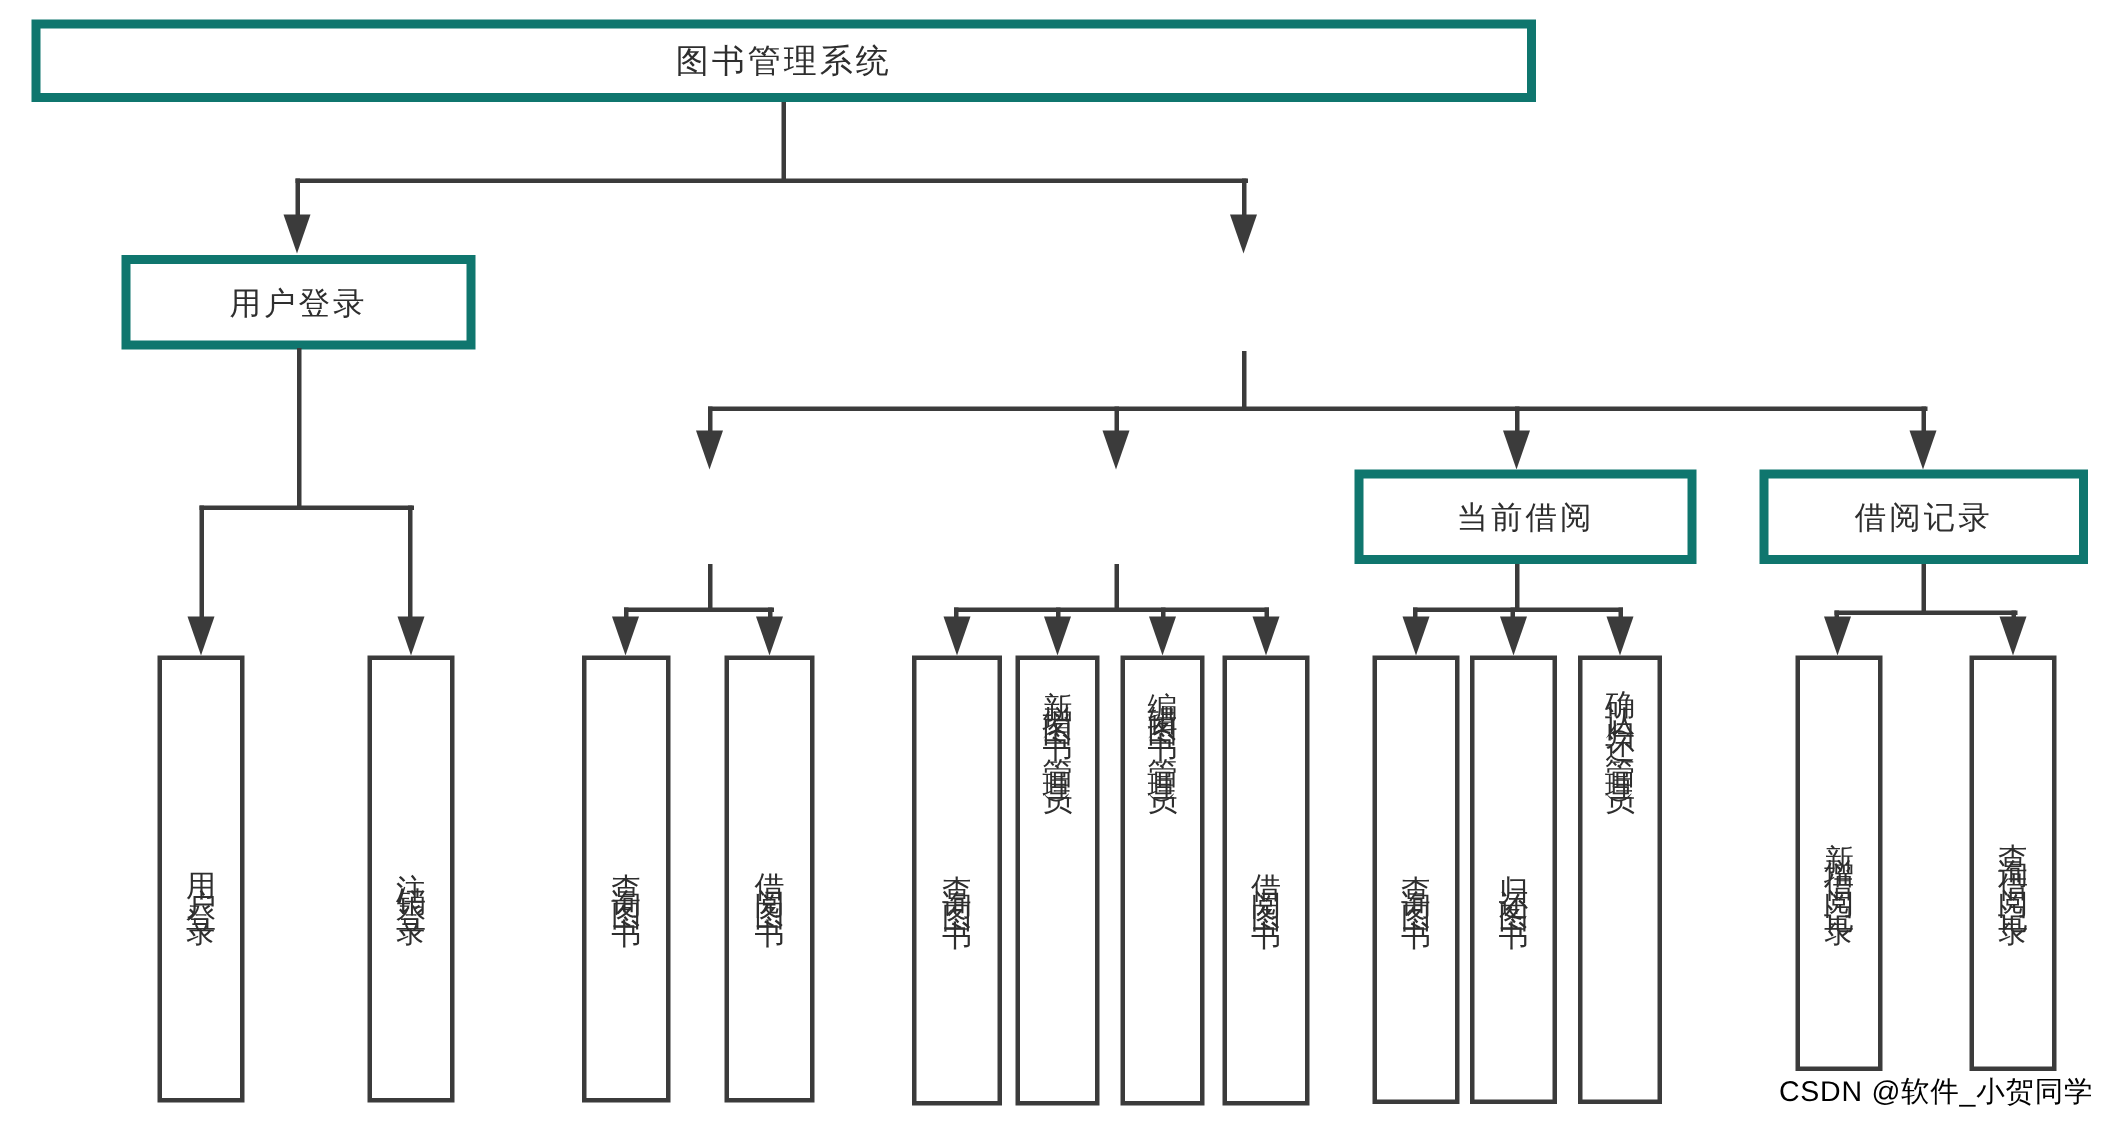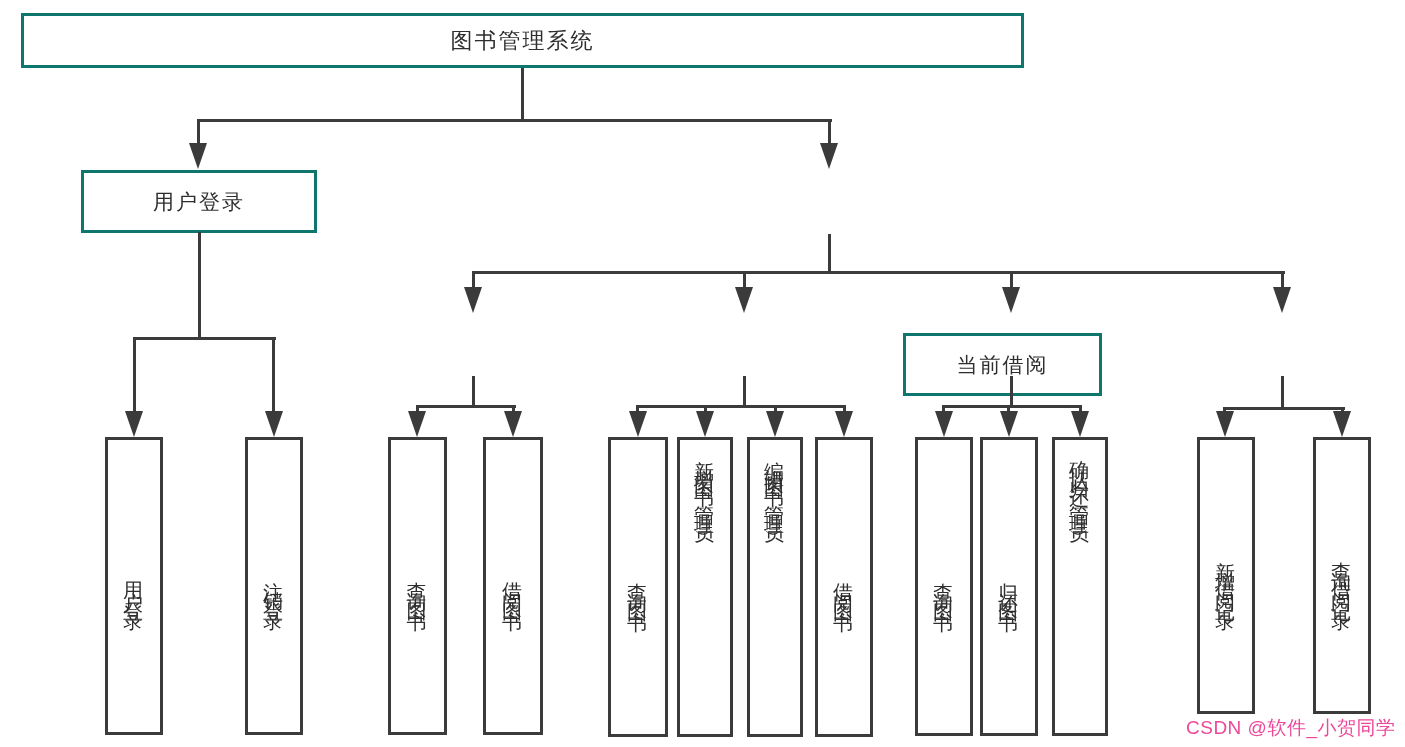--- a/index.html
+++ b/index.html
@@ -4,21 +4,21 @@
 <style>
   * { margin:0; padding:0; box-sizing:border-box; }
   html,body { background:#ffffff; }
   body { font-family:"Liberation Sans", sans-serif; }
   .canvas {
     position:relative; width:1405px; height:747px;
     background:#ffffff; overflow:hidden; color:#2e2e2e;
   }
   
   .box {
-    position:absolute; background:#fff; border:3px solid #0f766e;
+    position:absolute; background:#fff; border:6px solid #0f766e;
     display:flex; align-items:center; justify-content:center;
     font-size:21px; letter-spacing:2px; color:#2e2e2e; white-space:nowrap;
   }
   .box.title { font-size:22px; }
   
   .vbox {
     position:absolute; background:#fff; border:3px solid #3b3b3b;
     writing-mode:vertical-rl; text-orientation:mixed;
     display:flex; align-items:center; justify-content:center;
     font-size:20px; letter-spacing:10px; color:#2e2e2e;
@@ -29,21 +29,21 @@
   .hl { position:absolute; height:3px; background:#3b3b3b; }
   
   .ah {
     position:absolute; width:0; height:0;
     border-left:9px solid transparent; border-right:9px solid transparent;
     border-top:26px solid #3b3b3b;
   }
   .watermark {
     position:absolute; left:1186px; top:715px; z-index:5;
     font-size:19px; letter-spacing:0.5px; white-space:nowrap;
-    color:#ec4899;
+    color:#000000;
   }
 </style>
 </head>
 <body>
 
 <div class="canvas">
 
   <div class="box title" style="left:21px; top:13px; width:1003px; height:55px;">图书管理系统</div>
 
   <div class="vl" style="left:521px; top:68px; height:53px;"></div>
@@ -66,21 +66,22 @@
   <div class="hl" style="left:472px; top:271px; width:813px;"></div>
   <div class="vl" style="left:472px; top:271px; height:22px;"></div>
   <div class="ah" style="left:464px; top:287px;"></div>
   <div class="vl" style="left:743px; top:271px; height:22px;"></div>
   <div class="ah" style="left:735px; top:287px;"></div>
   <div class="vl" style="left:1010px; top:271px; height:22px;"></div>
   <div class="ah" style="left:1002px; top:287px;"></div>
   <div class="vl" style="left:1281px; top:271px; height:22px;"></div>
   <div class="ah" style="left:1273px; top:287px;"></div>
 
-  <div class="box" style="left:903px; top:313px; width:199px; height:63px;margin-top:20px;">当前借阅</div>
+  <div class="box" style="left:903px; top:313px; width:228px; height:63px;">当前借阅</div>
+  <div class="box" style="left:1173px; top:313px; width:219px; height:63px;">借阅记录</div>
 
   <div class="vl" style="left:472px; top:376px; height:32px;"></div>
   <div class="hl" style="left:416px; top:405px; width:100px;"></div>
   <div class="vl" style="left:416px; top:405px; height:10px;"></div>
   <div class="ah" style="left:408px; top:411px;"></div>
   <div class="vl" style="left:512px; top:405px; height:10px;"></div>
   <div class="ah" style="left:504px; top:411px;"></div>
 
   <div class="vl" style="left:743px; top:376px; height:32px;"></div>
   <div class="hl" style="left:636px; top:405px; width:210px;"></div>

